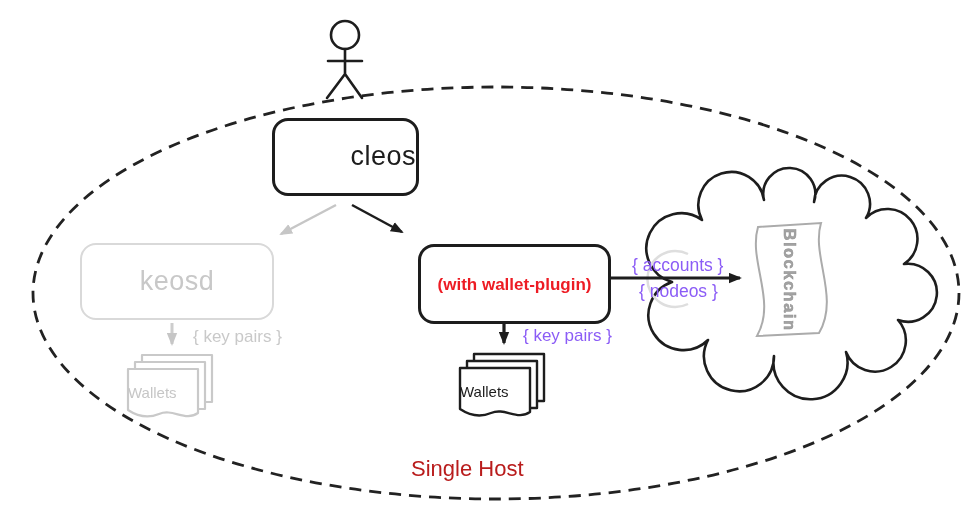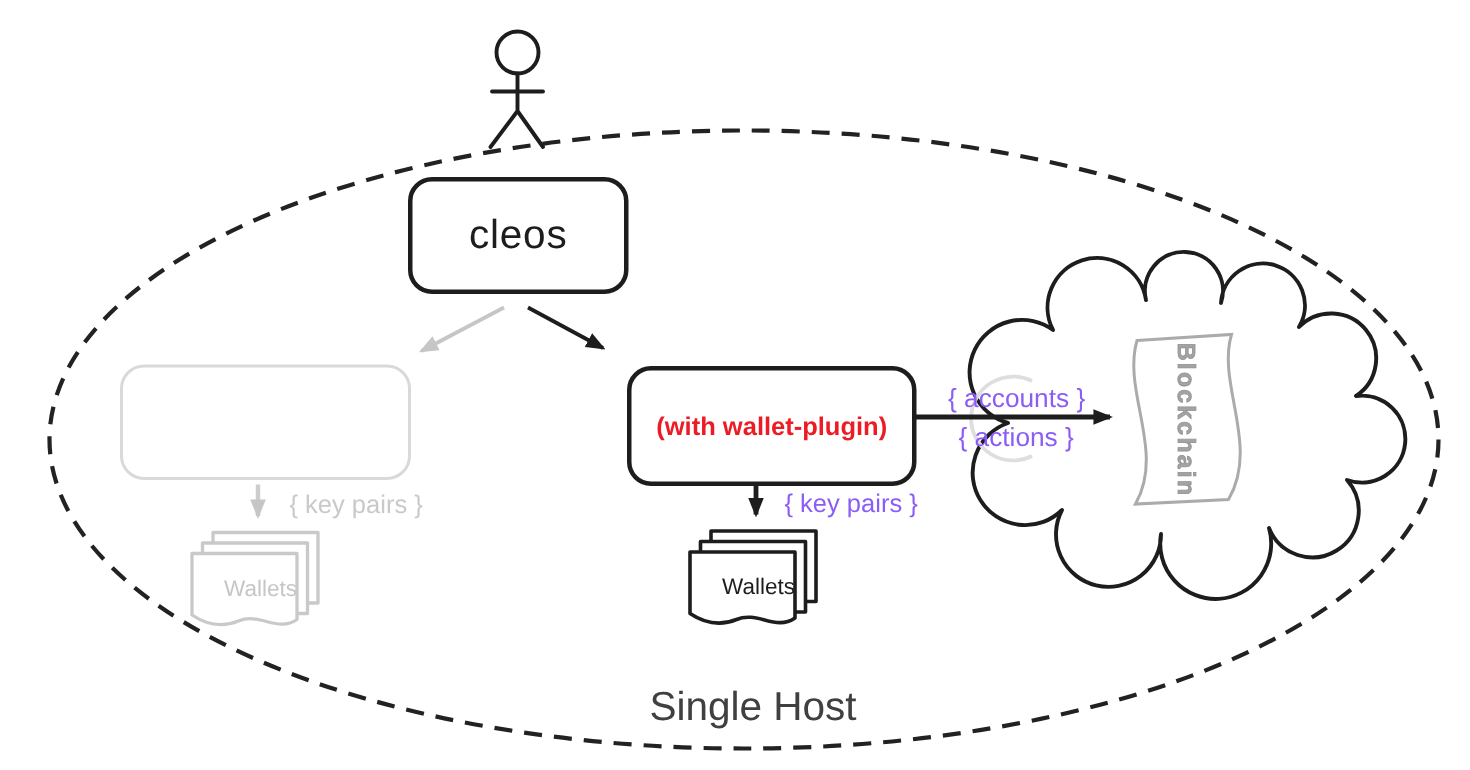--- a/index.html
+++ b/index.html
@@ -17,23 +17,23 @@
     text-align:center;line-height:1.1;
   }
   .node-dark{border:3px solid #1d1d1d;color:#1d1d1d;}
   .node-gray{border:2.5px solid #d9d9d9;color:#c8c8c8;}
   .node-title{font-size:27px;letter-spacing:0.5px;}
   .node-sub{font-size:16.5px;margin-top:3px;}
   .red{color:#ed1c24;font-weight:bold;}
   .gray-text{color:#c8c8c8;}
   .edge-label{font-size:17px;color:#8b5cf6;}
   .edge-label.gray{color:#c9c9c9;}
-  .wallets-label{font-size:15px;color:#1d1d1d;width:70px;text-align:right;}
+  .wallets-label{font-size:15px;color:#1d1d1d;width:70px;text-align:left;}
   .wallets-label.gray{color:#c6c6c6;}
-  .single-host{font-size:27px;color:#404040;width:160px;text-align:right;}
+  .single-host{font-size:22px;color:#b91c1c;width:160px;text-align:left;}
   .blockchain-label{
     width:112px;height:20px;text-align:center;
     transform:rotate(90deg);transform-origin:center center;
     font-size:16.5px;font-weight:bold;color:#a3a3a3;letter-spacing:1.5px;
     -webkit-text-stroke:0.5px #8f8f8f;
   }
 </style>
 </head>
 <body>
 
@@ -84,35 +84,36 @@
       <path d="M0 14 L70 14 L70 58 C57 67 45 53 31 59 C19 64 9 61 0 55 Z"></path>
     </g>
 
     <g transform="translate(460,354)" fill="#ffffff" stroke="#1d1d1d" stroke-width="2.4" stroke-linejoin="round">
       <rect x="14" y="0" width="70" height="47"></rect>
       <rect x="7" y="7" width="70" height="47"></rect>
       <path d="M0 14 L70 14 L70 58 C57 67 45 53 31 59 C19 64 9 61 0 55 Z"></path>
     </g>
   </svg>
 
-  <div class="node node-dark" style="left:272px;top:118px;width:141px;height:72px;">
+  <div class="node node-dark" style="left:272px;top:118px;width:141px;height:72px;align-items:flex-end;">
     <div class="node-title">cleos</div>
   </div>
 
   <div class="node node-gray" style="left:80px;top:243px;width:190px;height:73px;">
+    <div class="node-title">keosd</div>
   </div>
 
   <div class="node node-dark" style="left:418px;top:244px;width:187px;height:74px;">
     <div class="node-sub red" style="font-size:17px;">(with wallet-plugin)</div>
   </div>
 
   <div class="abs edge-label gray" style="left:193px;top:327px;">{ key pairs }</div>
   <div class="abs edge-label" style="left:523px;top:326px;">{ key pairs }</div>
   <div class="abs edge-label" style="left:632px;top:255px;font-size:17.5px;">{ accounts }</div>
-  <div class="abs edge-label" style="left:639px;top:281px;font-size:17.5px;">{ actions }</div>
+  <div class="abs edge-label" style="left:639px;top:281px;font-size:17.5px;">{ nodeos }</div>
 
   <div class="abs wallets-label gray" style="left:128px;top:384px;">Wallets</div>
   <div class="abs wallets-label" style="left:460px;top:383px;">Wallets</div>
 
   <div class="abs blockchain-label" style="left:733px;top:270px;">Blockchain</div>
 
   <div class="abs single-host" style="left:411px;top:456px;">Single Host</div>
 
 </div>
 

